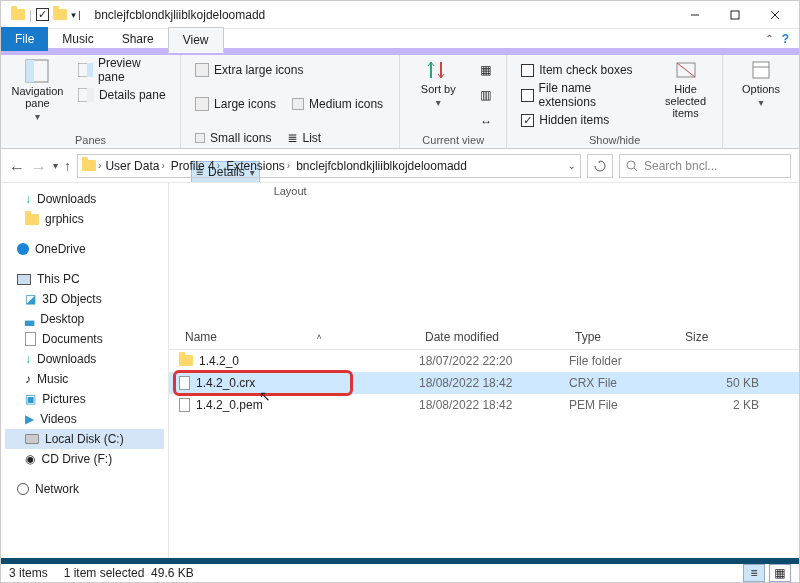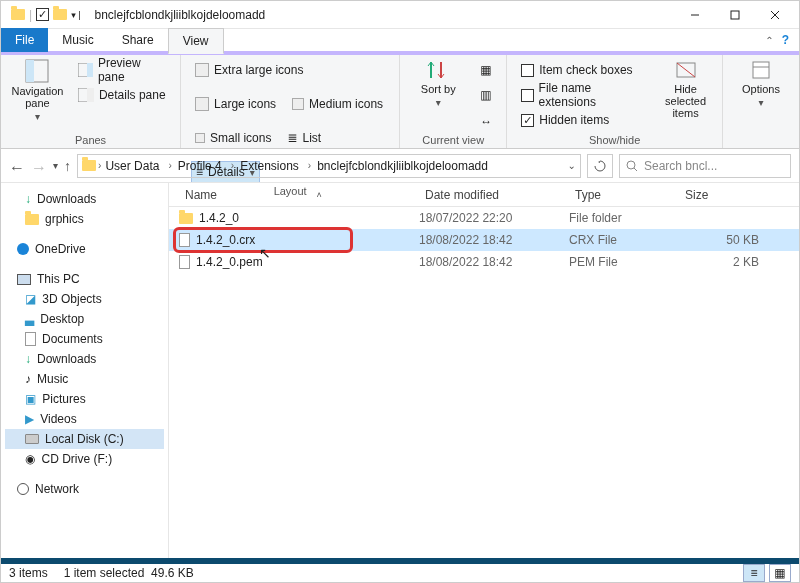--- a/index.html
+++ b/index.html
@@ -9,55 +9,55 @@
 
 
 .titlebar { display: flex; align-items: center; height: 28px; padding: 0 4px; background: #fff; border-bottom: 1px solid #e6e6e6; }
 .titlebar .qat { display: flex; align-items: center; gap: 4px; padding: 0 6px; }
 .titlebar .qat span, .titlebar .qat svg { display: inline-flex; }
 .titlebar .title { padding-left: 8px; font-size: 12px; }
 .titlebar .win-controls { margin-left: auto; display: flex; }
 .titlebar .win-controls div { width: 40px; height: 28px; display: flex; align-items: center; justify-content: center; }
 
 
-.tabs { display: flex; align-items: center; height: 26px; background: #fff; border-bottom: 4px solid #c4b5fd; }
+.tabs { display: flex; align-items: center; height: 26px; background: #fff; border-bottom: 7px solid #c4b5fd; }
 .tab { padding: 0 14px; line-height: 24px; font-size: 12px; cursor: default; }
 .tab.file { background: #1979ca; color: #fff; }
 .tab.active { border: 1px solid #ccc; border-bottom: 1px solid #f5f6f7; background: #f5f6f7; position: relative; top: 1px; }
 .tabs-right { margin-left: auto; display: flex; align-items: center; gap: 8px; padding-right: 10px; }
 
 
 .ribbon { display: flex; background: #f5f6f7; border-bottom: 1px solid #ccc; height: 94px; }
 .group { border-right: 1px solid #ddd; padding: 4px 10px 2px 10px; display: flex; flex-direction: column; justify-content: space-between; }
 .group-label { text-align: center; font-size: 11px; color: #555; padding-top: 2px; }
 .group-content { display: flex; gap: 10px; align-items: flex-start; flex: 1; }
 .bigbtn { display: flex; flex-direction: column; align-items: center; justify-content: center; width: 56px; font-size: 11px; text-align: center; gap: 2px; }
 .smallbtn { display: flex; align-items: center; gap: 5px; height: 22px; font-size: 12px; padding: 0 4px; }
 .smallbtn.sel { border: 1px solid #a3c1e8; background: #cde6f7; }
 .col { display: flex; flex-direction: column; gap: 3px; }
 .chk { display: inline-flex; width: 13px; height: 13px; border: 1px solid #333; background: #fff; align-items: center; justify-content: center; font-size: 11px; line-height: 1; }
 
 
 .navbar { display: flex; align-items: center; height: 34px; padding: 4px 8px; gap: 6px; border-bottom: 1px solid #e6e6e6; }
 .nav-arrows { display: flex; gap: 6px; align-items: center; }
 .addr { flex: 1; display: flex; align-items: center; border: 1px solid #ccc; height: 24px; padding: 0 4px; gap: 2px; }
-.addr .seg { display: flex; align-items: center; gap: 9px; padding: 0 2px; }
+.addr .seg { display: flex; align-items: center; gap: 2px; padding: 0 2px; }
 .addr .chev { color: #666; font-size: 10px; }
 .refresh { width: 26px; height: 24px; border: 1px solid #ccc; display: flex; align-items: center; justify-content: center; }
 .search { width: 172px; height: 24px; border: 1px solid #ccc; display: flex; align-items: center; padding: 0 6px; color: #888; gap: 6px; }
 
 
 .body { display: flex; flex: 1; min-height: 0; }
 .tree { width: 168px; border-right: 1px solid #e6e6e6; padding: 6px 4px; overflow: hidden; }
 .tree-item { display: flex; align-items: center; gap: 6px; padding: 3px 6px 3px 20px; font-size: 12px; }
 .tree-item.top { padding-left: 12px; font-size: 12px; }
 .tree-item.sel { background: #d3e5f6; }
 .tree-spacer { height: 10px; }
 
-.filepane { flex: 1; display: flex; flex-direction: column; }
+.filepane { flex: 1; display: flex; flex-direction: column; justify-content: center; }
 .cols { display: flex; border-bottom: 1px solid #e6e6e6; height: 24px; align-items: center; font-size: 12px; color: #444; padding-left: 10px; }
 .cols .col-h { padding: 0 6px; }
 .cols .c-name { flex: 0 0 240px; display:flex; align-items:center; gap:8px;}
 .cols .c-date { flex: 0 0 150px; }
 .cols .c-type { flex: 0 0 110px; }
 .cols .c-size { flex: 1; }
 .row { display: flex; align-items: center; height: 22px; padding-left: 10px; font-size: 12px; }
 .row .c-icon-name { flex: 0 0 240px; display:flex; align-items:center; gap:6px; }
 .row .c-date { flex: 0 0 150px; color: #666; }
 .row .c-type { flex: 0 0 110px; color: #666; }

